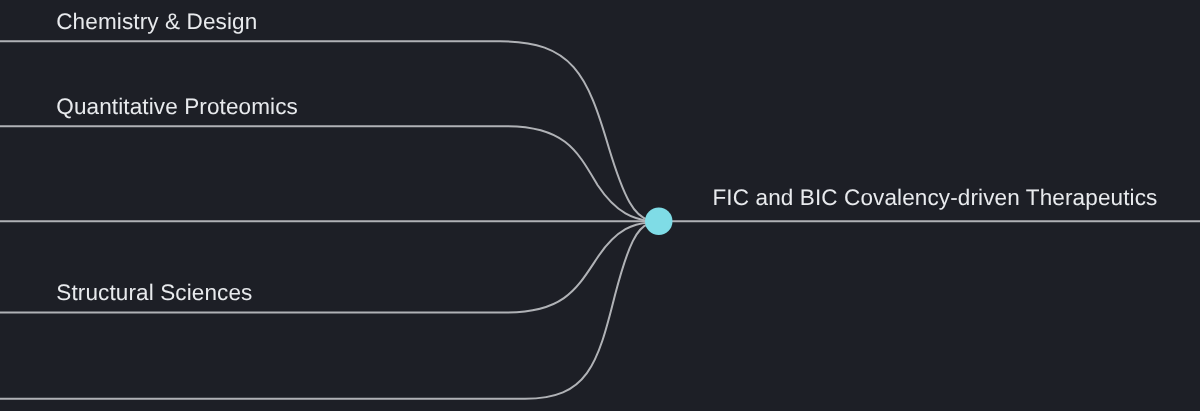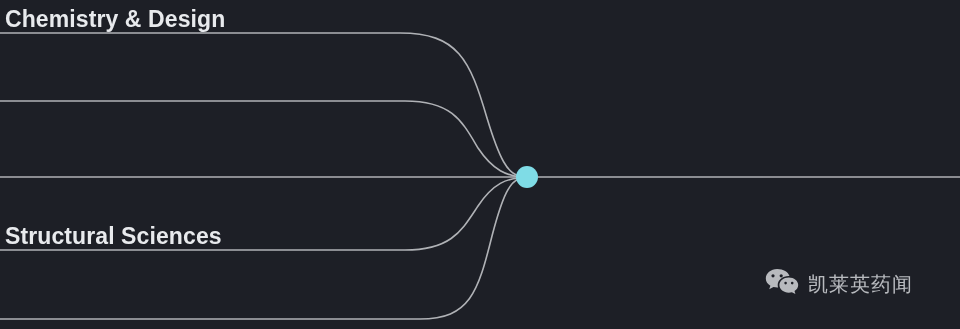--- a/index.html
+++ b/index.html
@@ -21,25 +21,26 @@
     left: 0;
     top: 0;
     width: 960px;
     height: 329px;
     pointer-events: none;
   }
   .branch-label {
     position: absolute;
     color: #e8eaed;
     font-family: "Liberation Sans", sans-serif;
-    font-size: 23px;
-    font-weight: 700;
+    font-size: 18px;
+    font-weight: 400;
     letter-spacing: 0.1px;
     white-space: nowrap;
     line-height: 1;
+    margin-left: 40px;
   }
   .hub-label {
     position: absolute;
     color: #e8eaed;
     font-family: "Liberation Sans", sans-serif;
     font-size: 18px;
     font-weight: 400;
     letter-spacing: 0.1px;
     white-space: nowrap;
     line-height: 1;
@@ -72,35 +73,22 @@
       <path d="M 0 177 L 519 177"></path>
       <path d="M 0 250 L 405 250 C 452 250 462 230 478 206 C 494 182 508 179 519 178"></path>
       <path d="M 0 319 L 420 319 C 470 319 478 292 492 236 C 503 194 510 182 519 179"></path>
       <path d="M 538 177 L 960 177"></path>
     </g>
     <circle cx="527" cy="177" r="11" fill="#7fdce6"></circle>
   </svg>
 
   <div class="branch-label" style="left:5px; top:8px;">Chemistry &amp; Design</div>
 
+  <div class="branch-label" style="left:5px; top:76px;">Quantitative Proteomics</div>
 
 
   <div class="branch-label" style="left:5px; top:225px;">Structural Sciences</div>
 
 
+  <div class="hub-label" style="left:570px; top:149px;">FIC and BIC Covalency-driven Therapeutics</div>
 
-  <div id="watermark" style="left:765px; top:268px;">
-    <span style="display:block;">
-      <svg width="34" height="28" viewBox="0 0 34 28" xmlns="http://www.w3.org/2000/svg">
-        <g fill="#dfe1e5">
-          <path d="M12.2 1.0 C5.8 1.0 0.8 5.3 0.8 10.4 C0.8 13.4 2.6 16.0 5.4 17.7 L4.2 21.3 L8.5 19.1 C9.7 19.4 10.9 19.6 12.2 19.6 C12.5 19.6 12.8 19.6 13.1 19.6 C12.8 18.8 12.7 18.0 12.7 17.1 C12.7 12.1 17.6 8.1 23.6 8.1 C23.9 8.1 24.2 8.1 24.5 8.1 C23.4 4.1 18.3 1.0 12.2 1.0 Z"></path>
-          <circle cx="8.0" cy="7.8" r="1.6" fill="#1d1f26"></circle>
-          <circle cx="16.2" cy="7.8" r="1.6" fill="#1d1f26"></circle>
-          <path d="M33.2 17.1 C33.2 12.9 29.0 9.5 23.8 9.5 C18.6 9.5 14.4 12.9 14.4 17.1 C14.4 21.3 18.6 24.7 23.8 24.7 C24.9 24.7 25.9 24.5 26.9 24.3 L30.4 26.1 L29.5 23.1 C31.8 21.7 33.2 19.6 33.2 17.1 Z"></path>
-          <circle cx="20.6" cy="15.1" r="1.3" fill="#1d1f26"></circle>
-          <circle cx="27.2" cy="15.1" r="1.3" fill="#1d1f26"></circle>
-        </g>
-      </svg>
-    </span>
-    <span class="wm-text">凯莱英药闻</span>
-  </div>
 
 </div>
 
 </body></html>

